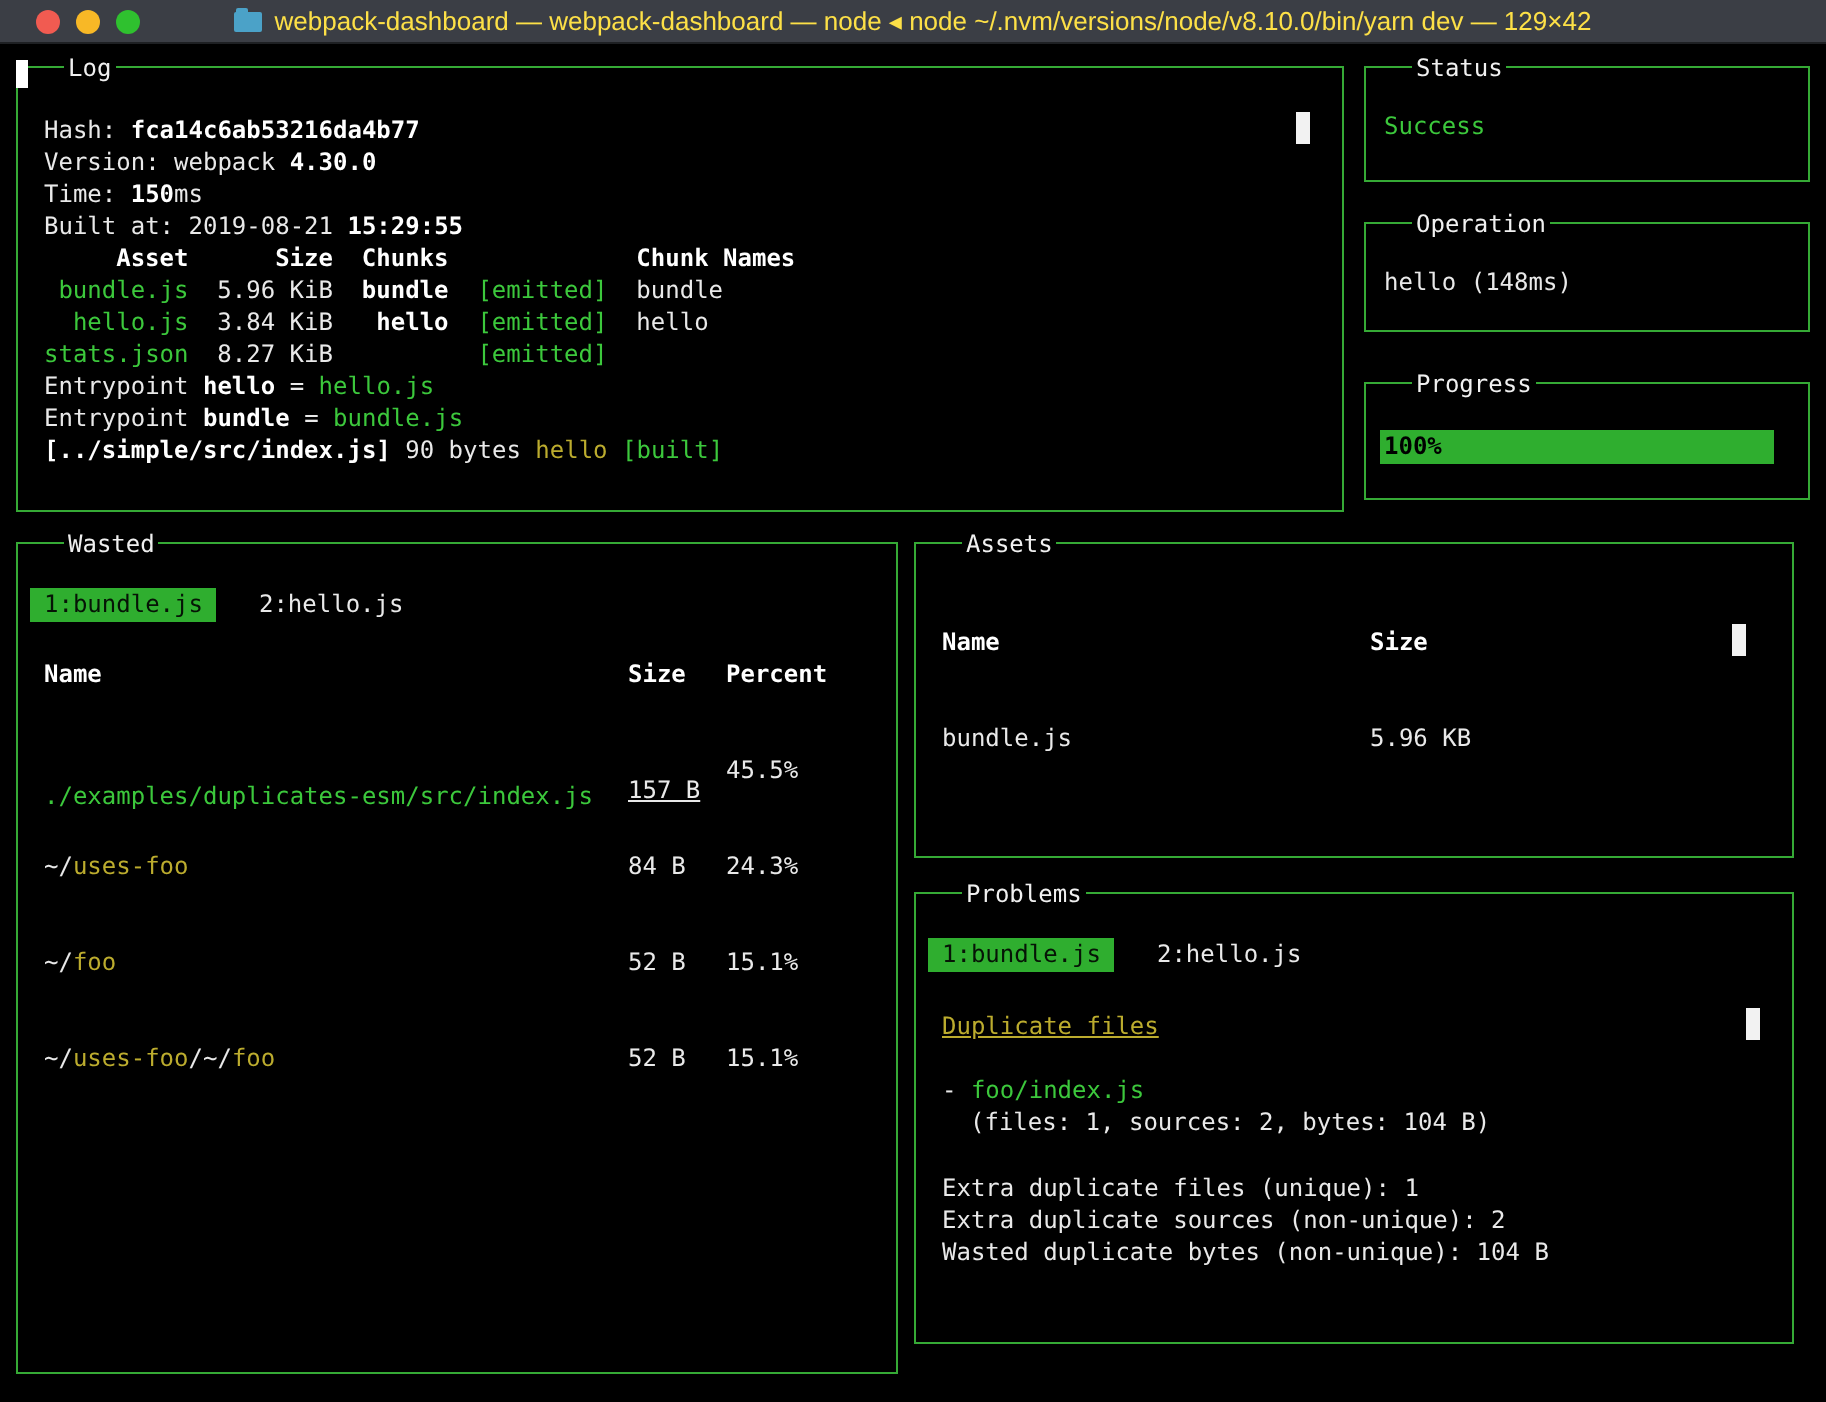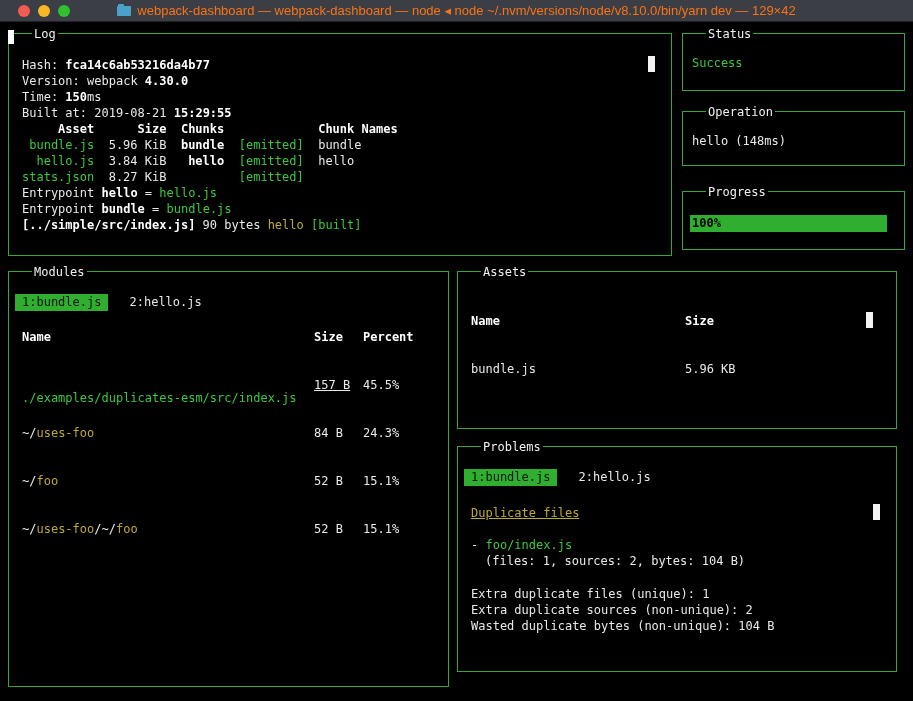--- a/index.html
+++ b/index.html
@@ -14,21 +14,21 @@
   *{margin:0;padding:0;box-sizing:border-box;}
   html,body{width:913px;height:701px;}
   body{
     position:relative;background:var(--bg);overflow:hidden;
     font-family:"DejaVu Sans Mono",monospace;font-size:12px;line-height:16px;color:var(--white);
   }
   
   .titlebar{
     position:absolute;left:0;top:0;width:913px;height:22px;background:var(--titlebar);
     border-bottom:1px solid #1e2023;display:flex;align-items:center;justify-content:center;
-    font-family:"Liberation Sans",sans-serif;font-size:13px;color:#f97316;
+    font-family:"Liberation Sans",sans-serif;font-size:13px;color:#fde047;
   }
   .tl{position:absolute;top:5px;width:12px;height:12px;border-radius:50%;}
   .tl.red{left:18px;background:#f15b51;}
   .tl.yellow{left:38px;background:#f8b826;}
   .tl.green{left:58px;background:#2fc12f;}
   .folder{
     display:inline-block;width:14px;height:10px;background:#4ba2c8;border-radius:1px;
     position:relative;margin-right:6px;vertical-align:-1px;
   }
   .folder::before{
@@ -126,31 +126,31 @@
   <div class="panel-title">Operation</div>
   <div class="abs tw" style="left:9px;top:21px;">hello (148ms)</div>
 </div>
 
 <div id="progress" class="panel">
   <div class="panel-title">Progress</div>
   <div class="bar">100%</div>
 </div>
 
 <div id="modules" class="panel">
-  <div class="panel-title">Modules</div>
+  <div class="panel-title">Wasted</div>
   <div class="tabrow" style="left:6px;top:22px;">
     <span class="tab selected">1:bundle.js</span>
     <span class="tab plain">2:hello.js</span>
   </div>
   <div class="abs tb" style="left:13px;top:57px;">Name</div>
   <div class="abs tb" style="left:305px;top:57px;">Size</div>
   <div class="abs tb" style="left:354px;top:57px;">Percent</div>
 
   <div class="abs pre" style="left:13px;top:118px;"><span class="tg">./examples/duplicates-esm/src/index.js</span></div>
-  <div class="abs tw" style="left:305px;top:105px;text-decoration:underline;">157 B</div>
+  <div class="abs tw" style="left:305px;top:115px;text-decoration:underline;">157 B</div>
   <div class="abs tw" style="left:354px;top:105px;">45.5%</div>
 
   <div class="abs pre" style="left:13px;top:153px;"><span class="tw">~/</span><span class="ty">uses-foo</span></div>
   <div class="abs tw" style="left:305px;top:153px;">84 B</div>
   <div class="abs tw" style="left:354px;top:153px;">24.3%</div>
 
   <div class="abs pre" style="left:13px;top:201px;"><span class="tw">~/</span><span class="ty">foo</span></div>
   <div class="abs tw" style="left:305px;top:201px;">52 B</div>
   <div class="abs tw" style="left:354px;top:201px;">15.1%</div>
 

